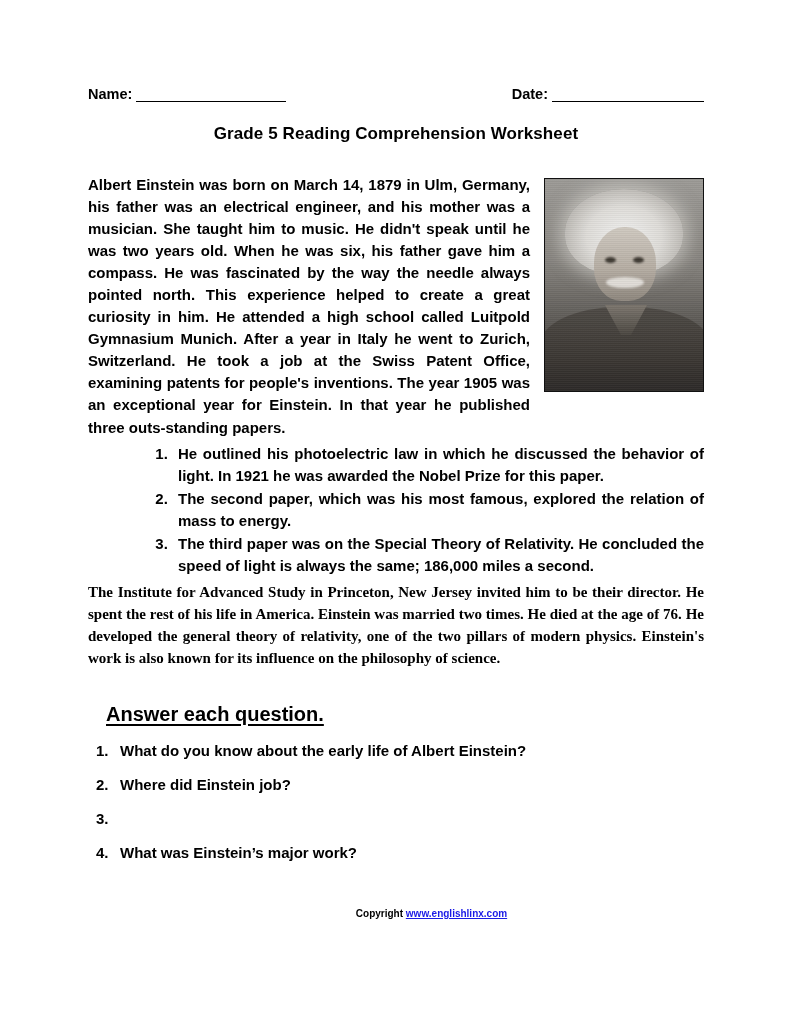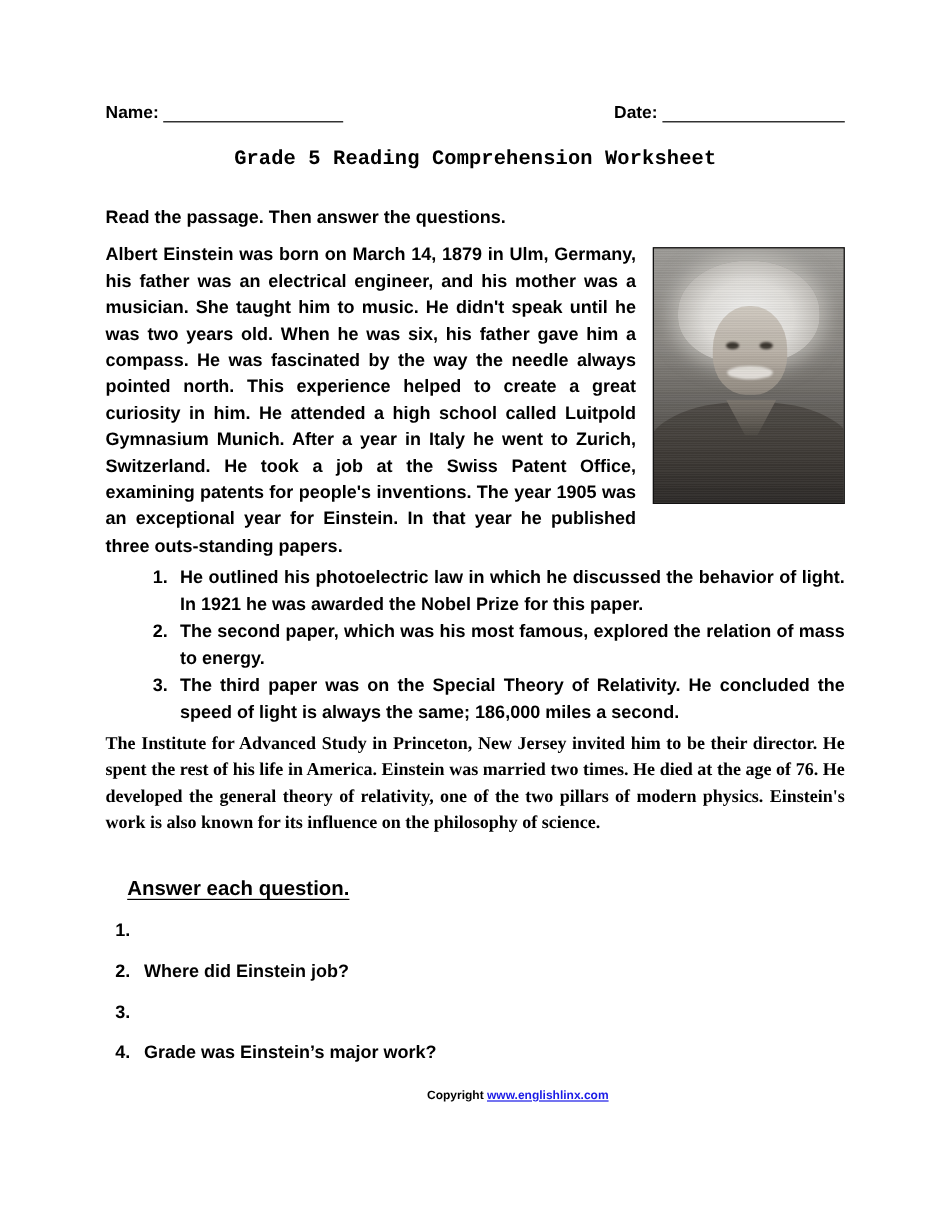--- a/index.html
+++ b/index.html
@@ -53,21 +53,20 @@
     height: 12px;
   }
   .field.date .field-line { width: 152px; }
 
   h1.worksheet-title {
     font-size: 17px;
     font-weight: bold;
     text-align: center;
     margin: 0 0 30px 0;
     letter-spacing: 0.1px;
-    font-family: Liberation Mono, monospace;
   }
   h2.subject-title {
     font-size: 16px;
     font-weight: bold;
     text-align: center;
     margin: 0 0 26px 0;
   }
 
   .instruction {
     font-size: 15px;
@@ -167,33 +166,34 @@
     font-size: 15px;
     font-weight: bold;
     line-height: 1.47;
     margin: 4px 0 4px 0;
     padding-left: 56px;
     text-align: justify;
   }
   ol.points li {
     margin-bottom: 1px;
     padding-left: 6px;
+    margin-left: 28px;
   }
 
   .passage-tail {
     font-size: 15px;
     font-weight: bold;
     line-height: 1.47;
     text-align: justify;
     margin: 2px 0 0 0;
     font-family: Liberation Serif, serif;
   }
 
   .answer-heading {
-    font-size: 17px;
+    font-size: 20px;
     font-weight: bold;
     margin: 34px 0 16px 0;
     display: inline-block;
     text-decoration: underline;
     text-underline-offset: 3px;
     margin-left: 18px;
   }
 
   ol.questions {
     list-style: none;
@@ -238,21 +238,20 @@
         <span class="field-line"></span>
       </div>
       <div class="field date">
         <span class="field-label">Date:</span>
         <span class="field-line"></span>
       </div>
     </div>
 
     <h1 class="worksheet-title">Grade 5 Reading Comprehension Worksheet</h1>
 
-    <p class="instruction">Read the passage. Then answer the questions.</p>
 
     <div class="passage">
       <div class="portrait">
         <div class="bg"></div>
         <div class="hair"></div>
         <div class="face"></div>
         <div class="eye-l"></div>
         <div class="eye-r"></div>
         <div class="mustache"></div>
         <div class="body"></div>
@@ -268,31 +267,32 @@
       <li>The third paper was on the Special Theory of Relativity. He concluded the speed of light is always the same; 186,000 miles a second.</li>
     </ol>
 
     <p class="passage-tail">The Institute for Advanced Study in Princeton, New Jersey invited him to be their director. He spent the rest of his life in America. Einstein was married two times. He died at the age of 76. He developed the general theory of relativity, one of the two pillars of modern physics. Einstein's work is also known for its influence on the philosophy of science.</p>
 
     <div class="answer-heading">Answer each question.</div>
 
     <ol class="questions">
       <li>
         <span class="num">1.</span>
+        <span class="qtext">What do you know about the early life of Albert Einstein?</span>
       </li>
       <li>
         <span class="num">2.</span>
         <span class="qtext">Where did Einstein job?</span>
       </li>
       <li>
         <span class="num">3.</span>
       </li>
       <li>
         <span class="num">4.</span>
-        <span class="qtext">Grade was Einstein’s major work?</span>
+        <span class="qtext">What was Einstein’s major work?</span>
       </li>
     </ol>
 
   </div>
 
   <div class="footer">
     <span>Copyright</span>
     <a href="#">www.englishlinx.com</a>
   </div>
 </div>

